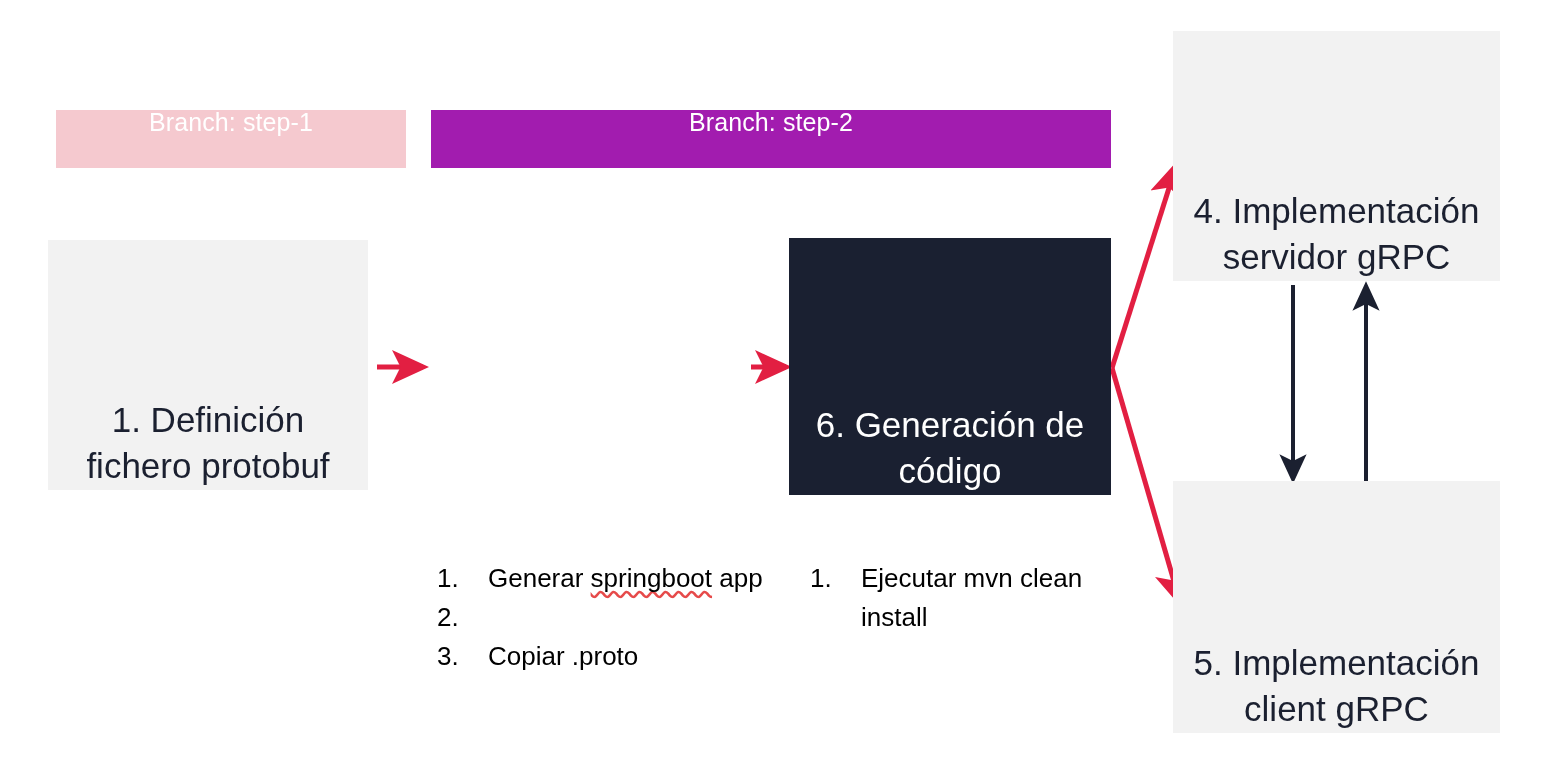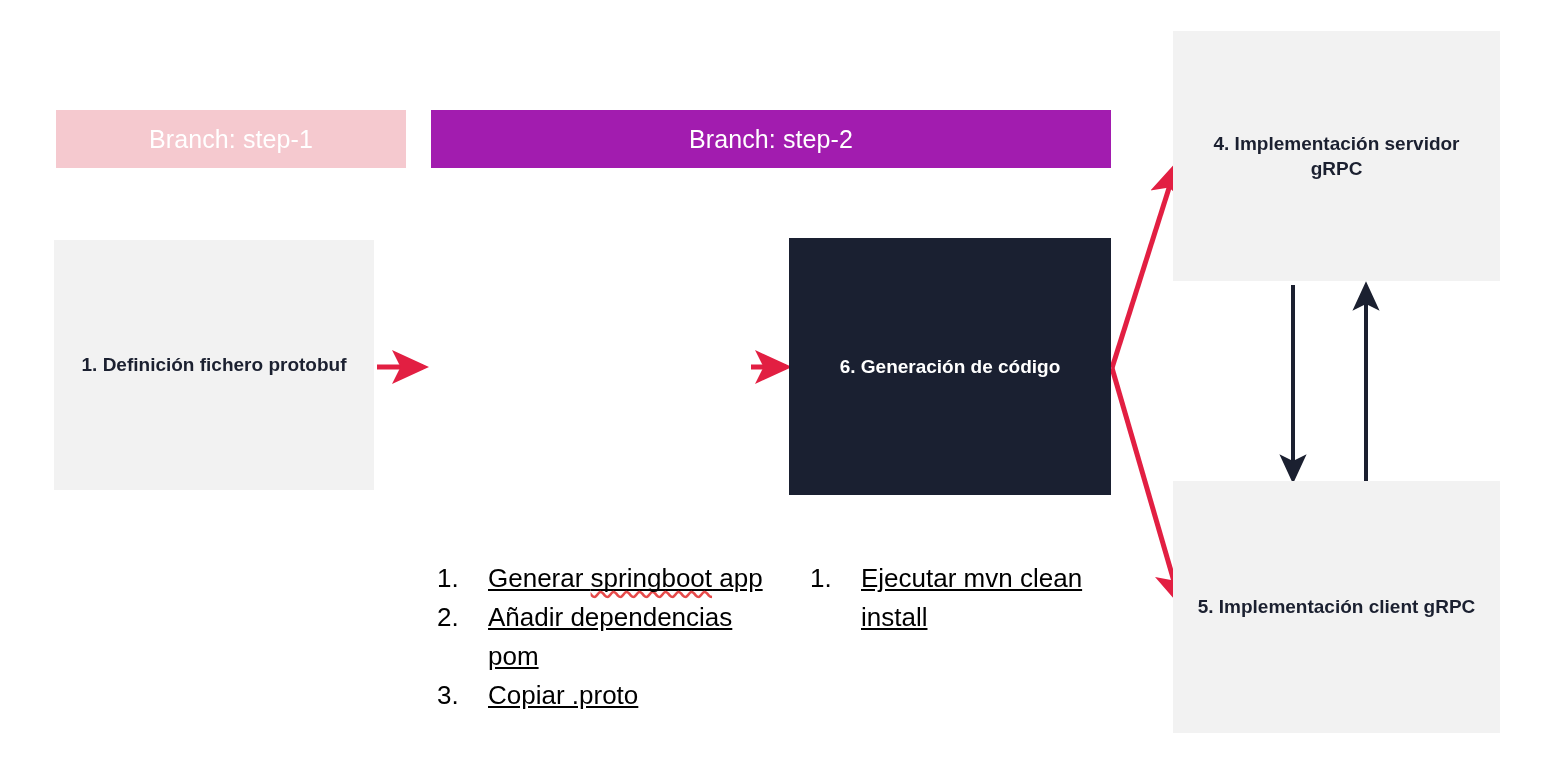--- a/index.html
+++ b/index.html
@@ -19,21 +19,20 @@
     position: absolute;
     left: 0; top: 0;
     width: 1548px;
     height: 768px;
   }
 
   
   .banner {
     position: absolute;
     display: flex;
-    align-items: center;
     justify-content: center;
     color: #ffffff;
     font-size: 25px;
     font-weight: 400;
     letter-spacing: 0.1px;
     line-height: 1;
   }
   .banner-step1 {
     left: 56px;  top: 110px;
     width: 350px; height: 58px;
@@ -42,54 +41,54 @@
   .banner-step2 {
     left: 431px; top: 110px;
     width: 680px; height: 58px;
     background: #a21caf;
   }
 
   
   .box {
     position: absolute;
     display: flex;
-    align-items: center;
+    align-items: flex-end;
     justify-content: center;
     text-align: center;
-    font-size: 19px;
-    font-weight: bold;
+    font-size: 35px;
+    font-weight: normal;
     line-height: 1.33;
     box-sizing: border-box;
     padding: 0 14px;
   }
   .box-light { background: #f2f2f2; color: #1b2030; }
   .box-dark  { background: #1a2031; color: #ffffff; }
 
-  .box-1 { left: 54px;   top: 240px; width: 320px; height: 250px; }
+  .box-1 { left: 48px;   top: 240px; width: 320px; height: 250px; }
   .box-2 { left: 426px;  top: 238px; width: 323px; height: 257px; }
   .box-3 { left: 789px;  top: 238px; width: 322px; height: 257px; }
   .box-4 { left: 1173px; top: 31px;  width: 327px; height: 250px; }
   .box-5 { left: 1173px; top: 481px; width: 327px; height: 252px; }
 
   
   .steplist {
     position: absolute;
     font-size: 26px;
     color: #000000;
     line-height: 39px;
   }
   .steplist .li {
     display: flex;
     align-items: flex-start;
   }
   .steplist .num {
     width: 51px;
     flex: 0 0 51px;
   }
-  .steplist .txt { flex: 1 1 auto; text-decoration: underline; }
+  .steplist .txt { flex: 1 1 auto; }
   .list-2 { left: 437px; top: 559px; width: 340px; }
   .list-3 { left: 810px; top: 559px; width: 300px; }
 
   .misspelled {
     text-decoration: underline wavy #e64a4a;
     text-decoration-skip-ink: none;
     text-underline-offset: 3px;
   }
 
   
@@ -167,21 +166,20 @@
 
   <div class="steplist list-2">
 
     <div class="li">
       <span class="num">1.</span>
       <span class="txt"><span>Generar </span><span class="misspelled">springboot</span><span> app</span></span>
     </div>
 
     <div class="li">
       <span class="num">2.</span>
-      <span class="txt">Añadir dependencias pom</span>
     </div>
 
     <div class="li">
       <span class="num">3.</span>
       <span class="txt">Copiar .proto</span>
     </div>
   </div>
 
   <div class="steplist list-3">
     <div class="li">

